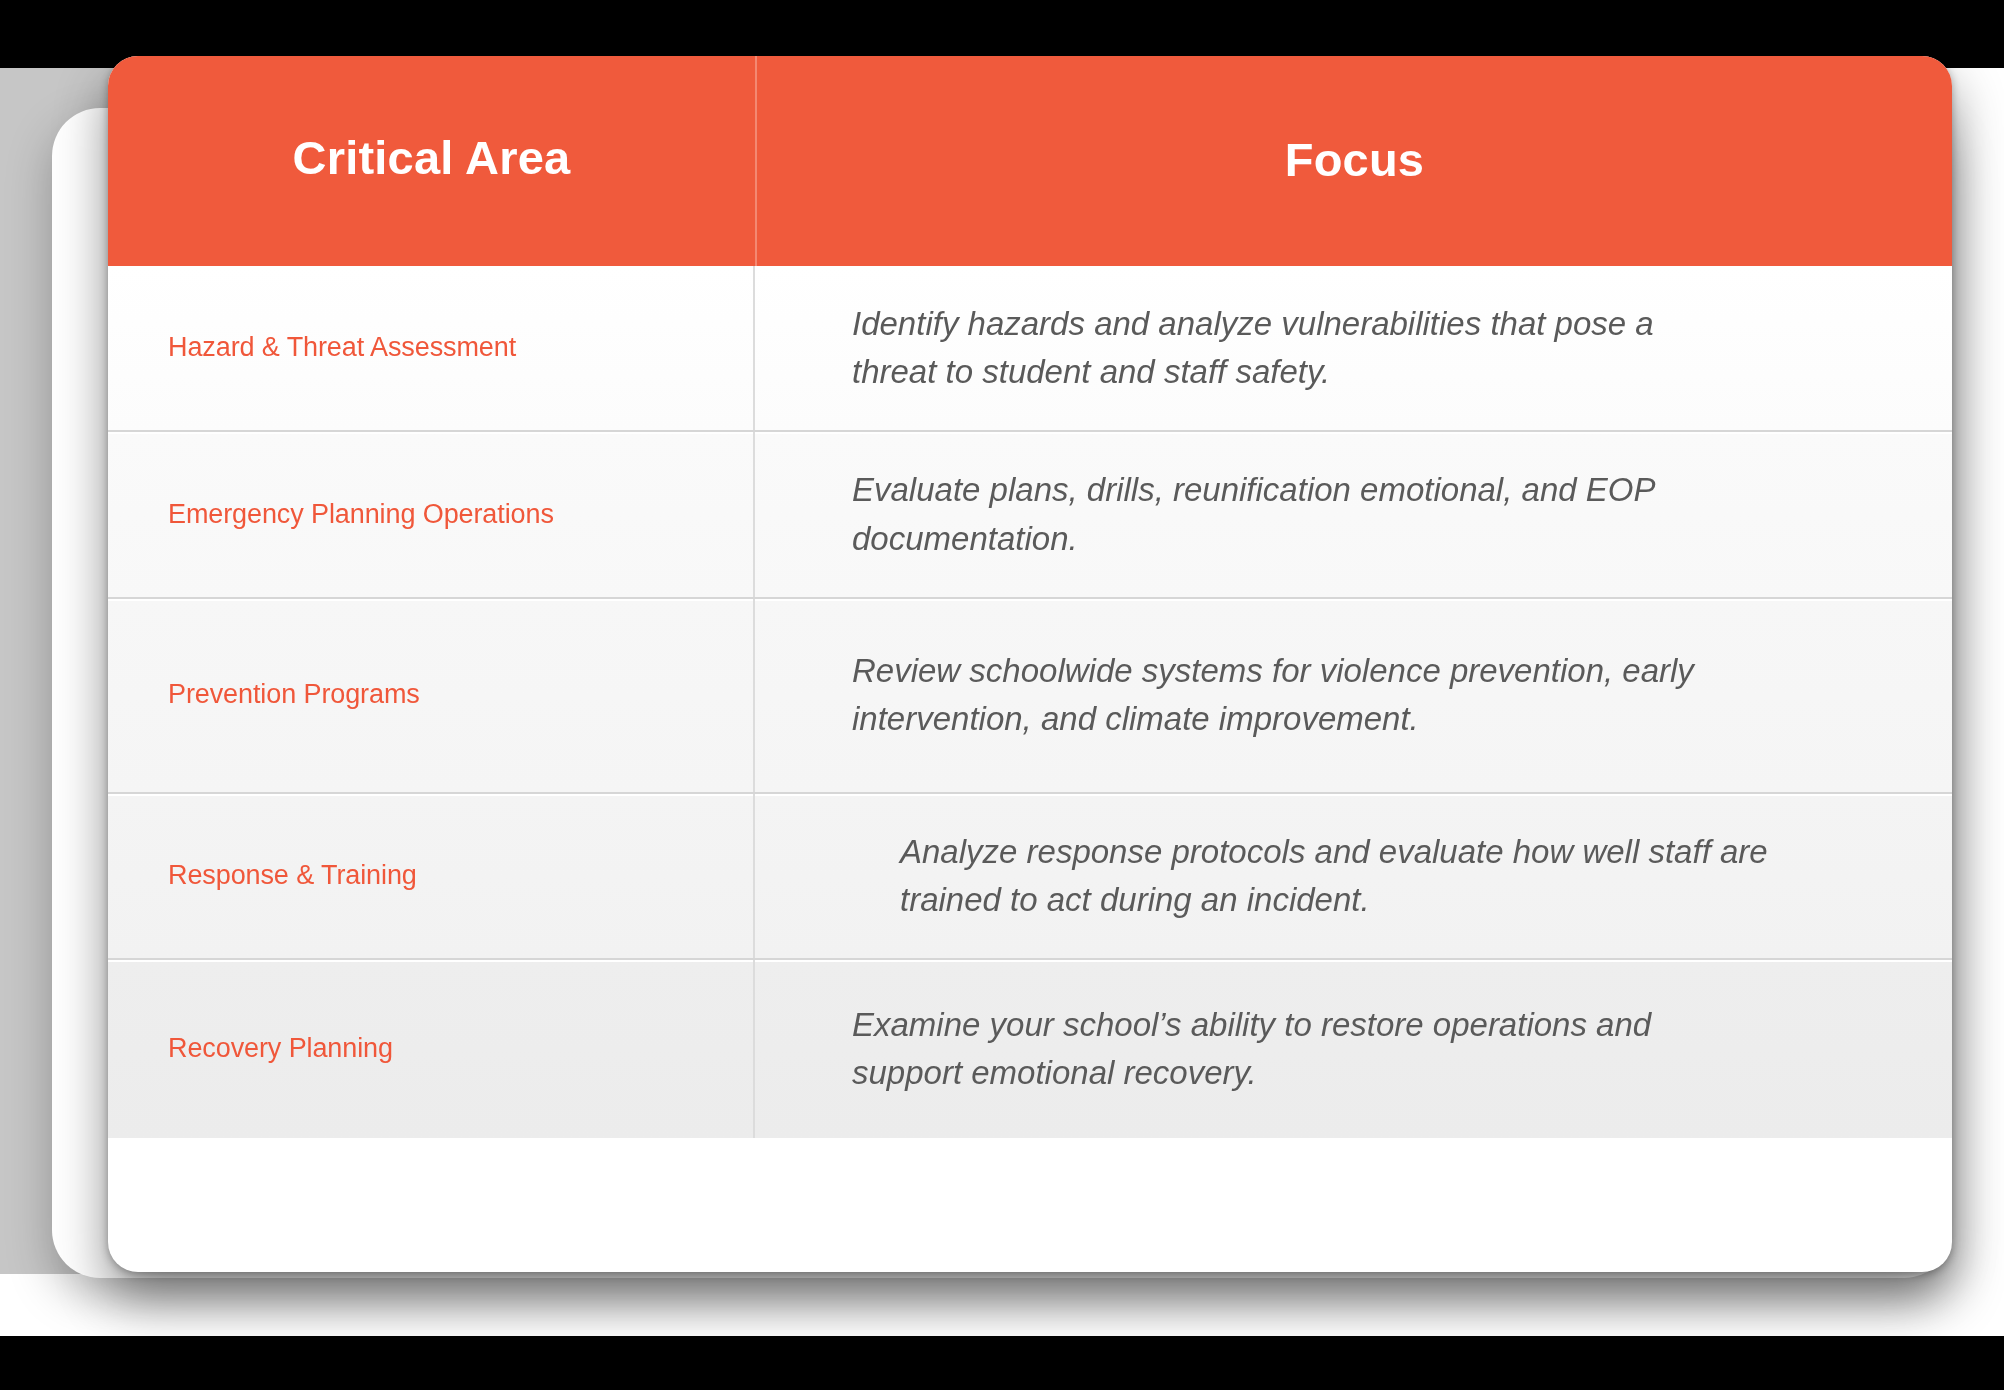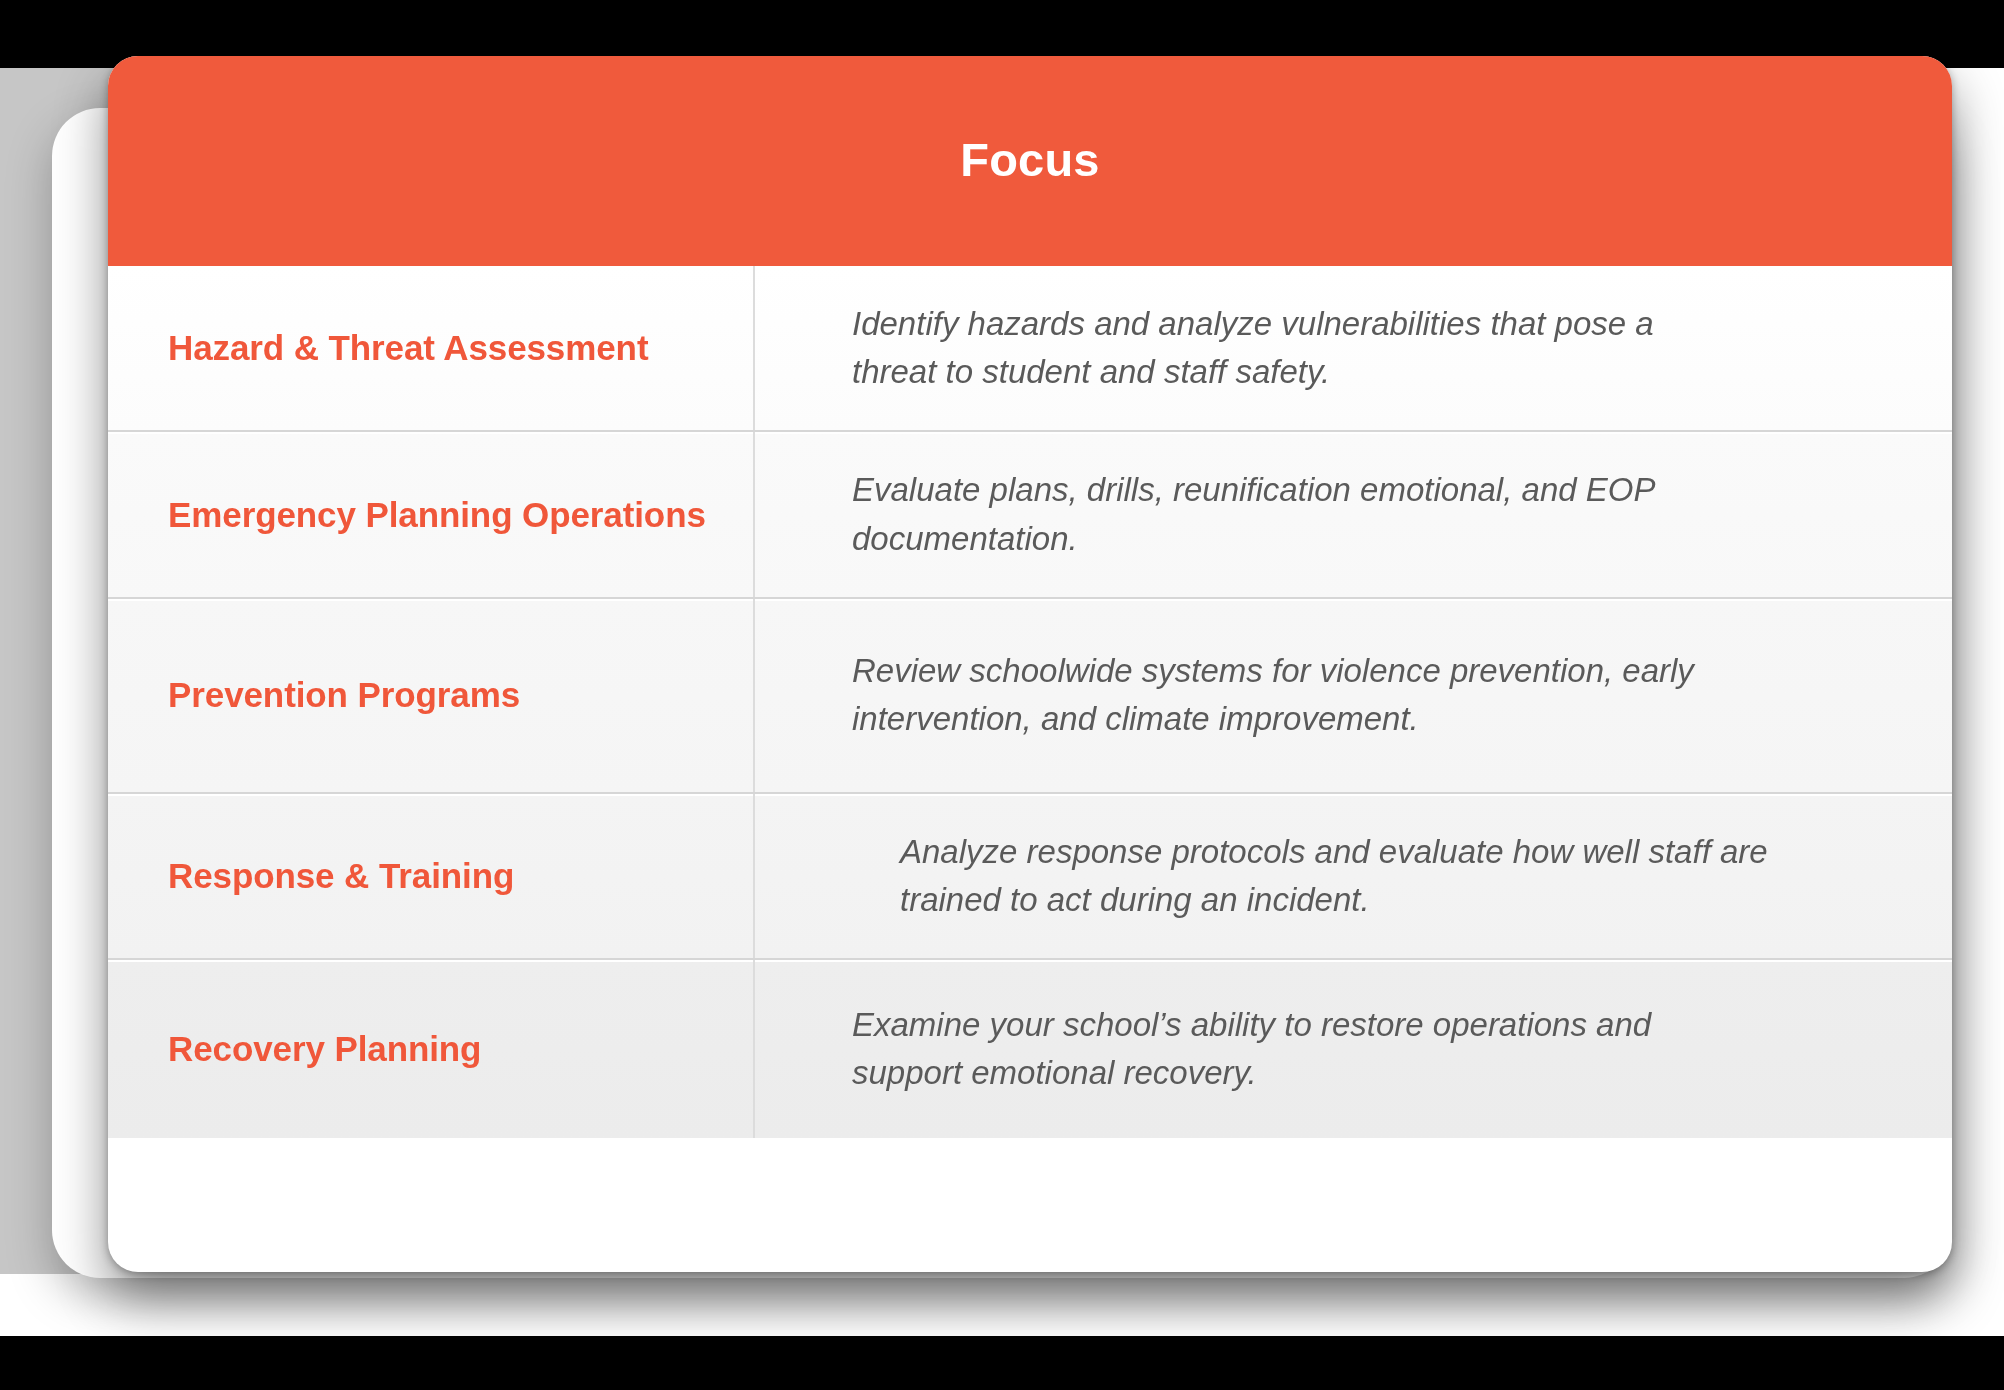--- a/index.html
+++ b/index.html
@@ -116,22 +116,22 @@
     width: 647px;
     flex: 0 0 647px;
     display: flex;
     align-items: center;
     padding: 0 0 0 60px;
     box-sizing: border-box;
     border-right: 2px solid #dcdcdc;
   }
   .area-label {
     color: #F0573A;
-    font-weight: bold;
-    font-size: 35px;
+    font-weight: normal;
+    font-size: 27px;
     line-height: 1.25;
     letter-spacing: -0.1px;
   }
 
   .td-focus {
     flex: 1 1 auto;
     display: flex;
     align-items: center;
     padding: 34px 40px 34px 97px;
     box-sizing: border-box;
@@ -167,20 +167,21 @@
 <div class="stage">
 
   <div class="page-canvas"></div>
   <div class="bg-slab"></div>
   <div class="bg-panel"></div>
 
   <div class="card">
     <div class="table">
 
       <div class="thead">
+        <div class="th col-area">Critical Area</div>
         <div class="th col-focus">Focus</div>
       </div>
 
       <div class="tbody">
 
         <div class="tr h1 b1">
           <div class="td-area">
             <span class="area-label">Hazard &amp; Threat Assessment</span>
           </div>
           <div class="td-focus">

